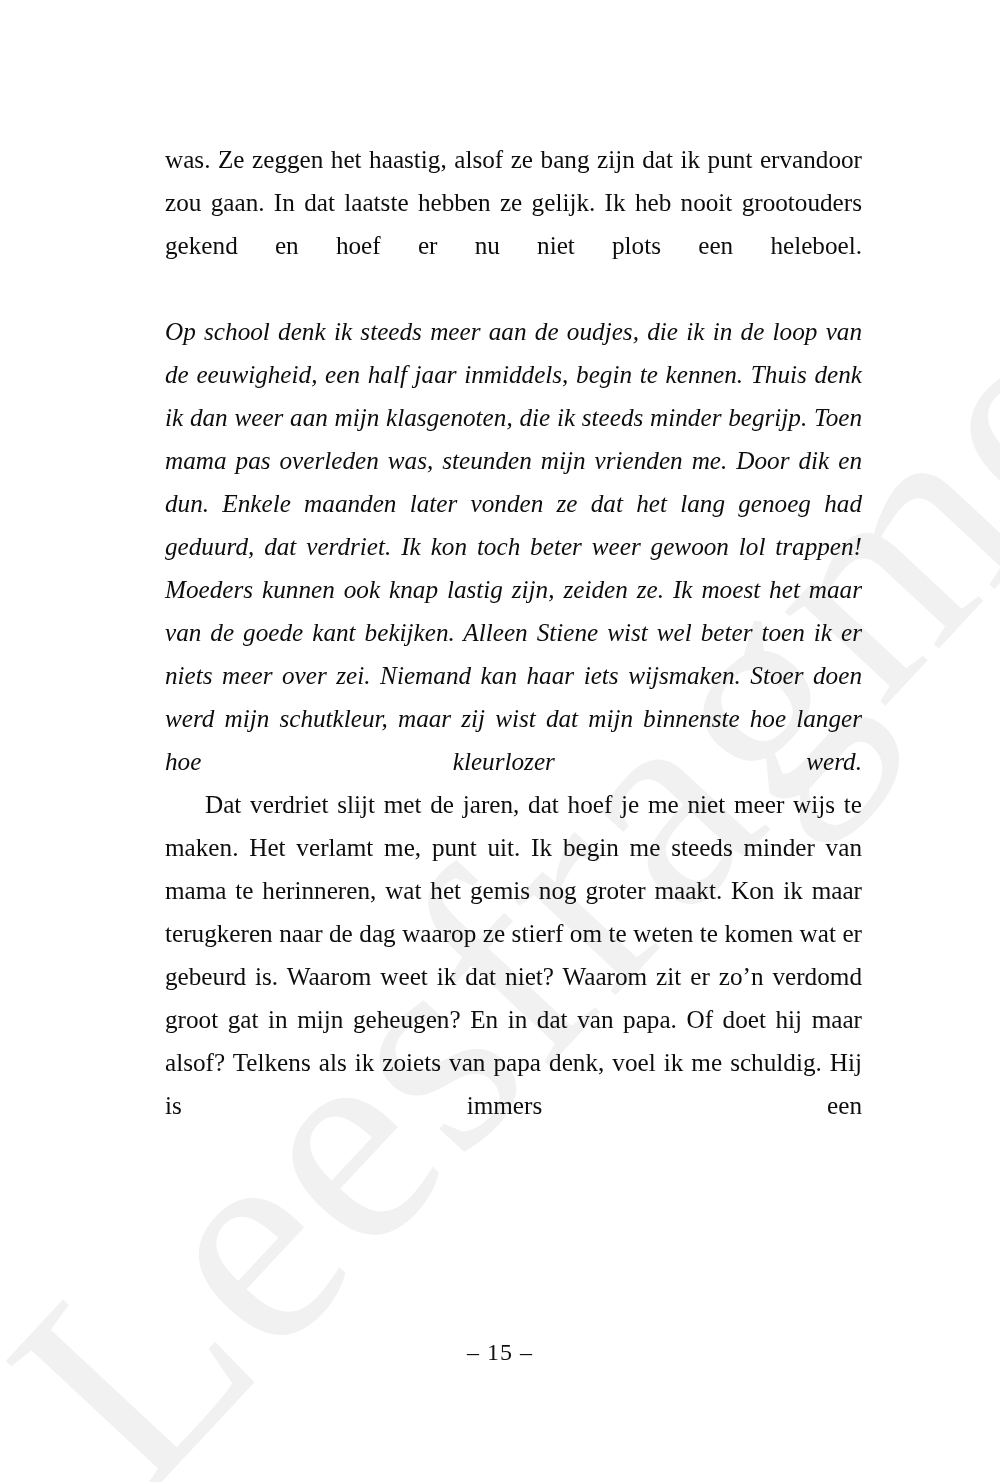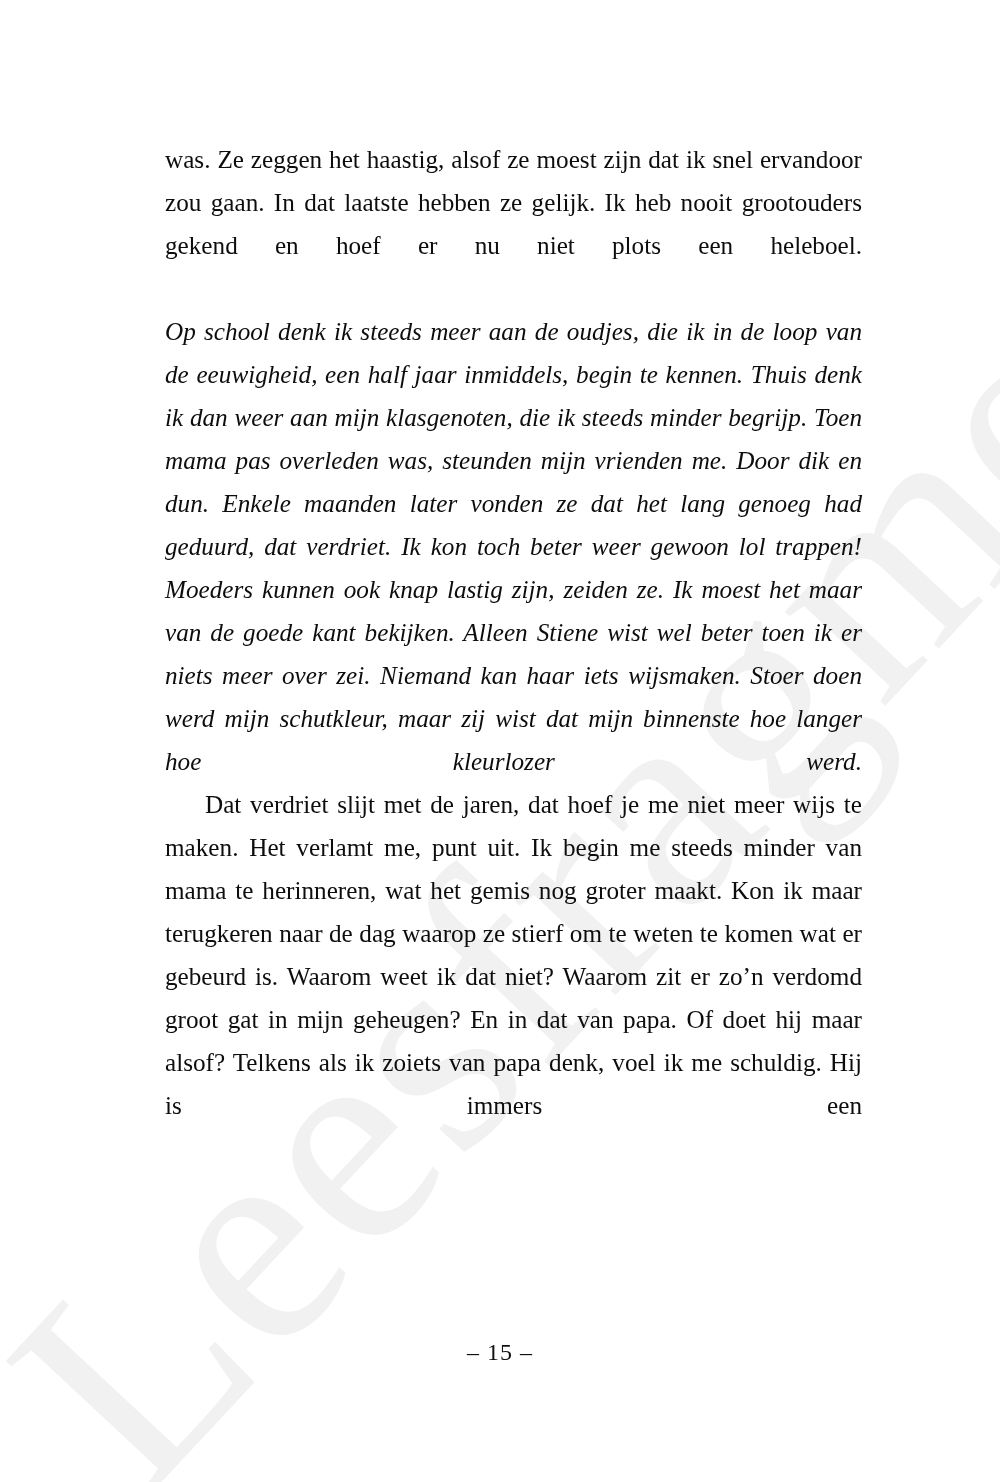--- a/index.html
+++ b/index.html
@@ -94,21 +94,21 @@
 <body>
 
 <div class="page">
 
   <div class="watermark-layer">
     <div class="watermark-text">Leesfragment</div>
   </div>
 
   <div class="textblock">
 
-    <p class="para full-justify">was. Ze zeggen het haastig, alsof ze moest zijn dat ik snel ervandoor zou gaan. In dat laatste hebben ze ge­lijk. Ik heb nooit grootouders gekend en hoef er nu niet plots een heleboel.</p>
+    <p class="para full-justify">was. Ze zeggen het haastig, alsof ze bang zijn dat ik punt ervandoor zou gaan. In dat laatste hebben ze ge­lijk. Ik heb nooit grootouders gekend en hoef er nu niet plots een heleboel.</p>
 
     <p class="para gap-before full-justify">Op school denk ik steeds meer aan de oudjes, die ik in de loop van de eeuwigheid, een half jaar inmiddels, be­gin te kennen. Thuis denk ik dan weer aan mijn klas­genoten, die ik steeds minder begrijp. Toen mama pas overleden was, steunden mijn vrienden me. Door dik en dun. Enkele maanden later vonden ze dat het lang genoeg had geduurd, dat verdriet. Ik kon toch beter weer gewoon lol trappen! Moeders kunnen ook knap lastig zijn, zeiden ze. Ik moest het maar van de goede kant bekijken. Alleen Stiene wist wel beter toen ik er niets meer over zei. Niemand kan haar iets wijsmaken. Stoer doen werd mijn schutkleur, maar zij wist dat mijn binnenste hoe langer hoe kleurlozer werd.</p>
 
     <p class="para indent full-justify">Dat verdriet slijt met de jaren, dat hoef je me niet meer wijs te maken. Het verlamt me, punt uit. Ik be­gin me steeds minder van mama te herinneren, wat het gemis nog groter maakt. Kon ik maar terugkeren naar de dag waarop ze stierf om te weten te komen wat er gebeurd is. Waarom weet ik dat niet? Waarom zit er zo’n verdomd groot gat in mijn geheugen? En in dat van papa. Of doet hij maar alsof? Telkens als ik zoiets van papa denk, voel ik me schuldig. Hij is immers een</p>
 
   </div>
 
   <div class="folio">– 15 –</div>
 
 </div>

